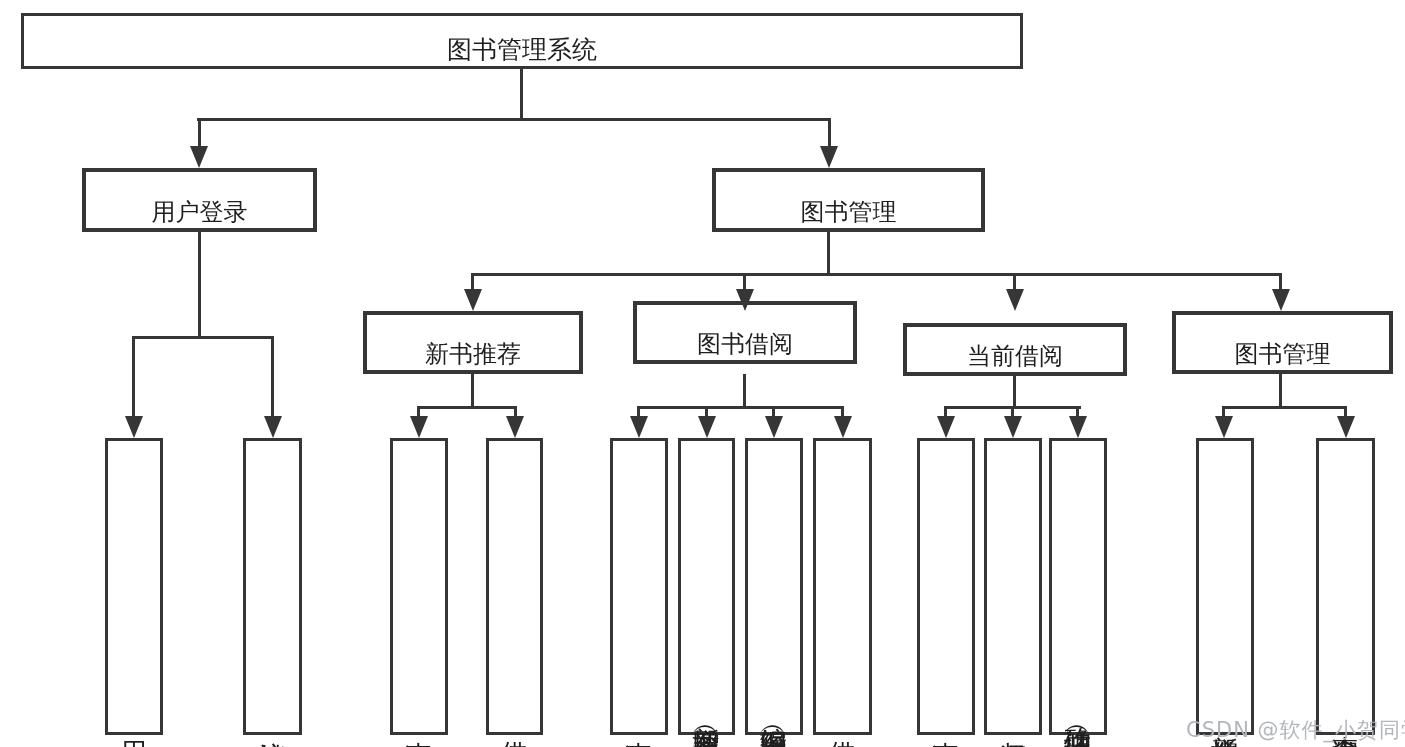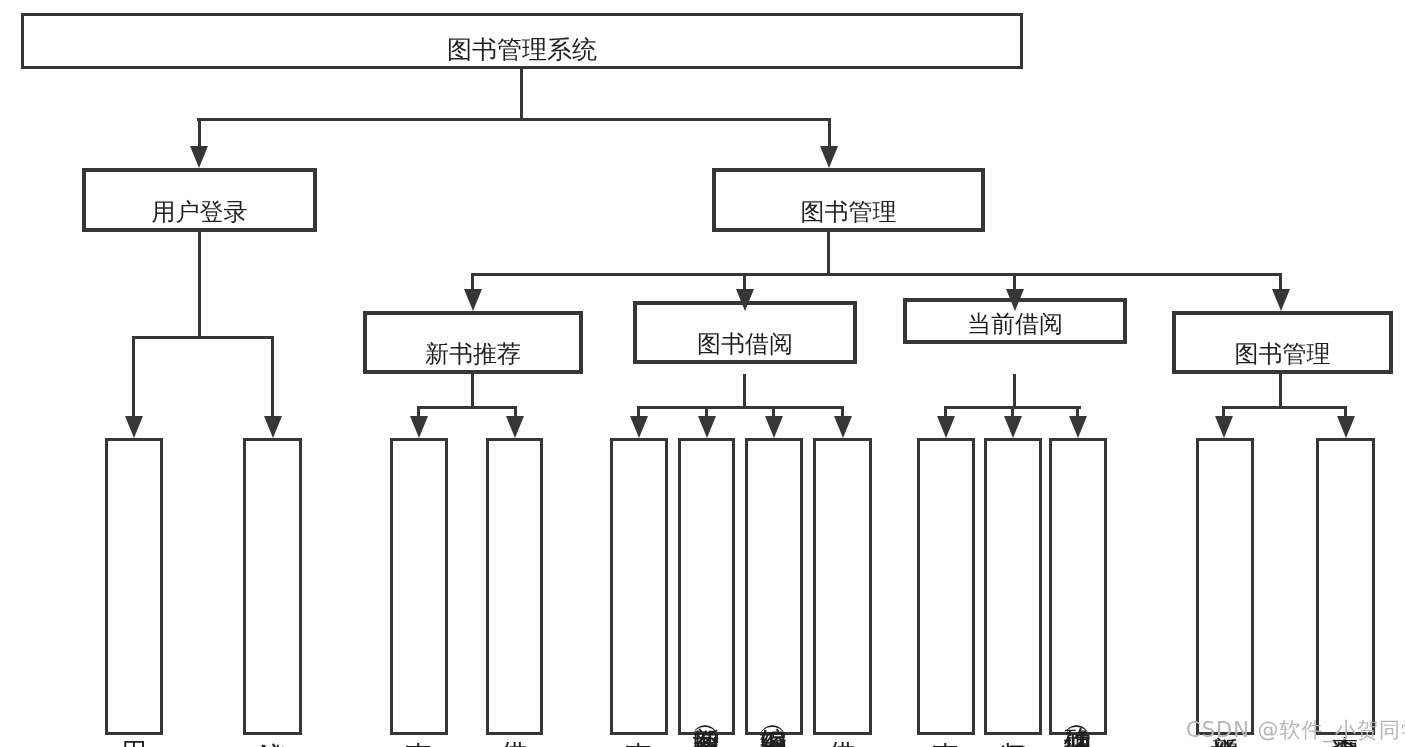--- a/index.html
+++ b/index.html
@@ -71,21 +71,21 @@
   <div class="box lvl" style="left:712px;top:168px;width:273px;height:64px">
     <span>图书管理</span>
   </div>
 
   <div class="box lvl" style="left:363px;top:311px;width:220px;height:63px">
     <span>新书推荐</span>
   </div>
   <div class="box lvl" style="left:633px;top:301px;width:224px;height:63px">
     <span>图书借阅</span>
   </div>
-  <div class="box lvl" style="left:903px;top:298px;width:224px;height:46px">
+  <div class="box lvl" style="left:903px;top:323px;width:224px;height:53px">
     <span>当前借阅</span>
   </div>
   <div class="box lvl" style="left:1172px;top:311px;width:221px;height:63px">
     <span>图书管理</span>
   </div>
 
   <div class="box leaf" style="left:105px;top:438px;width:58px;height:297px">
     <span>用户登录</span>
   </div>
   <div class="box leaf" style="left:243px;top:438px;width:59px;height:297px">

